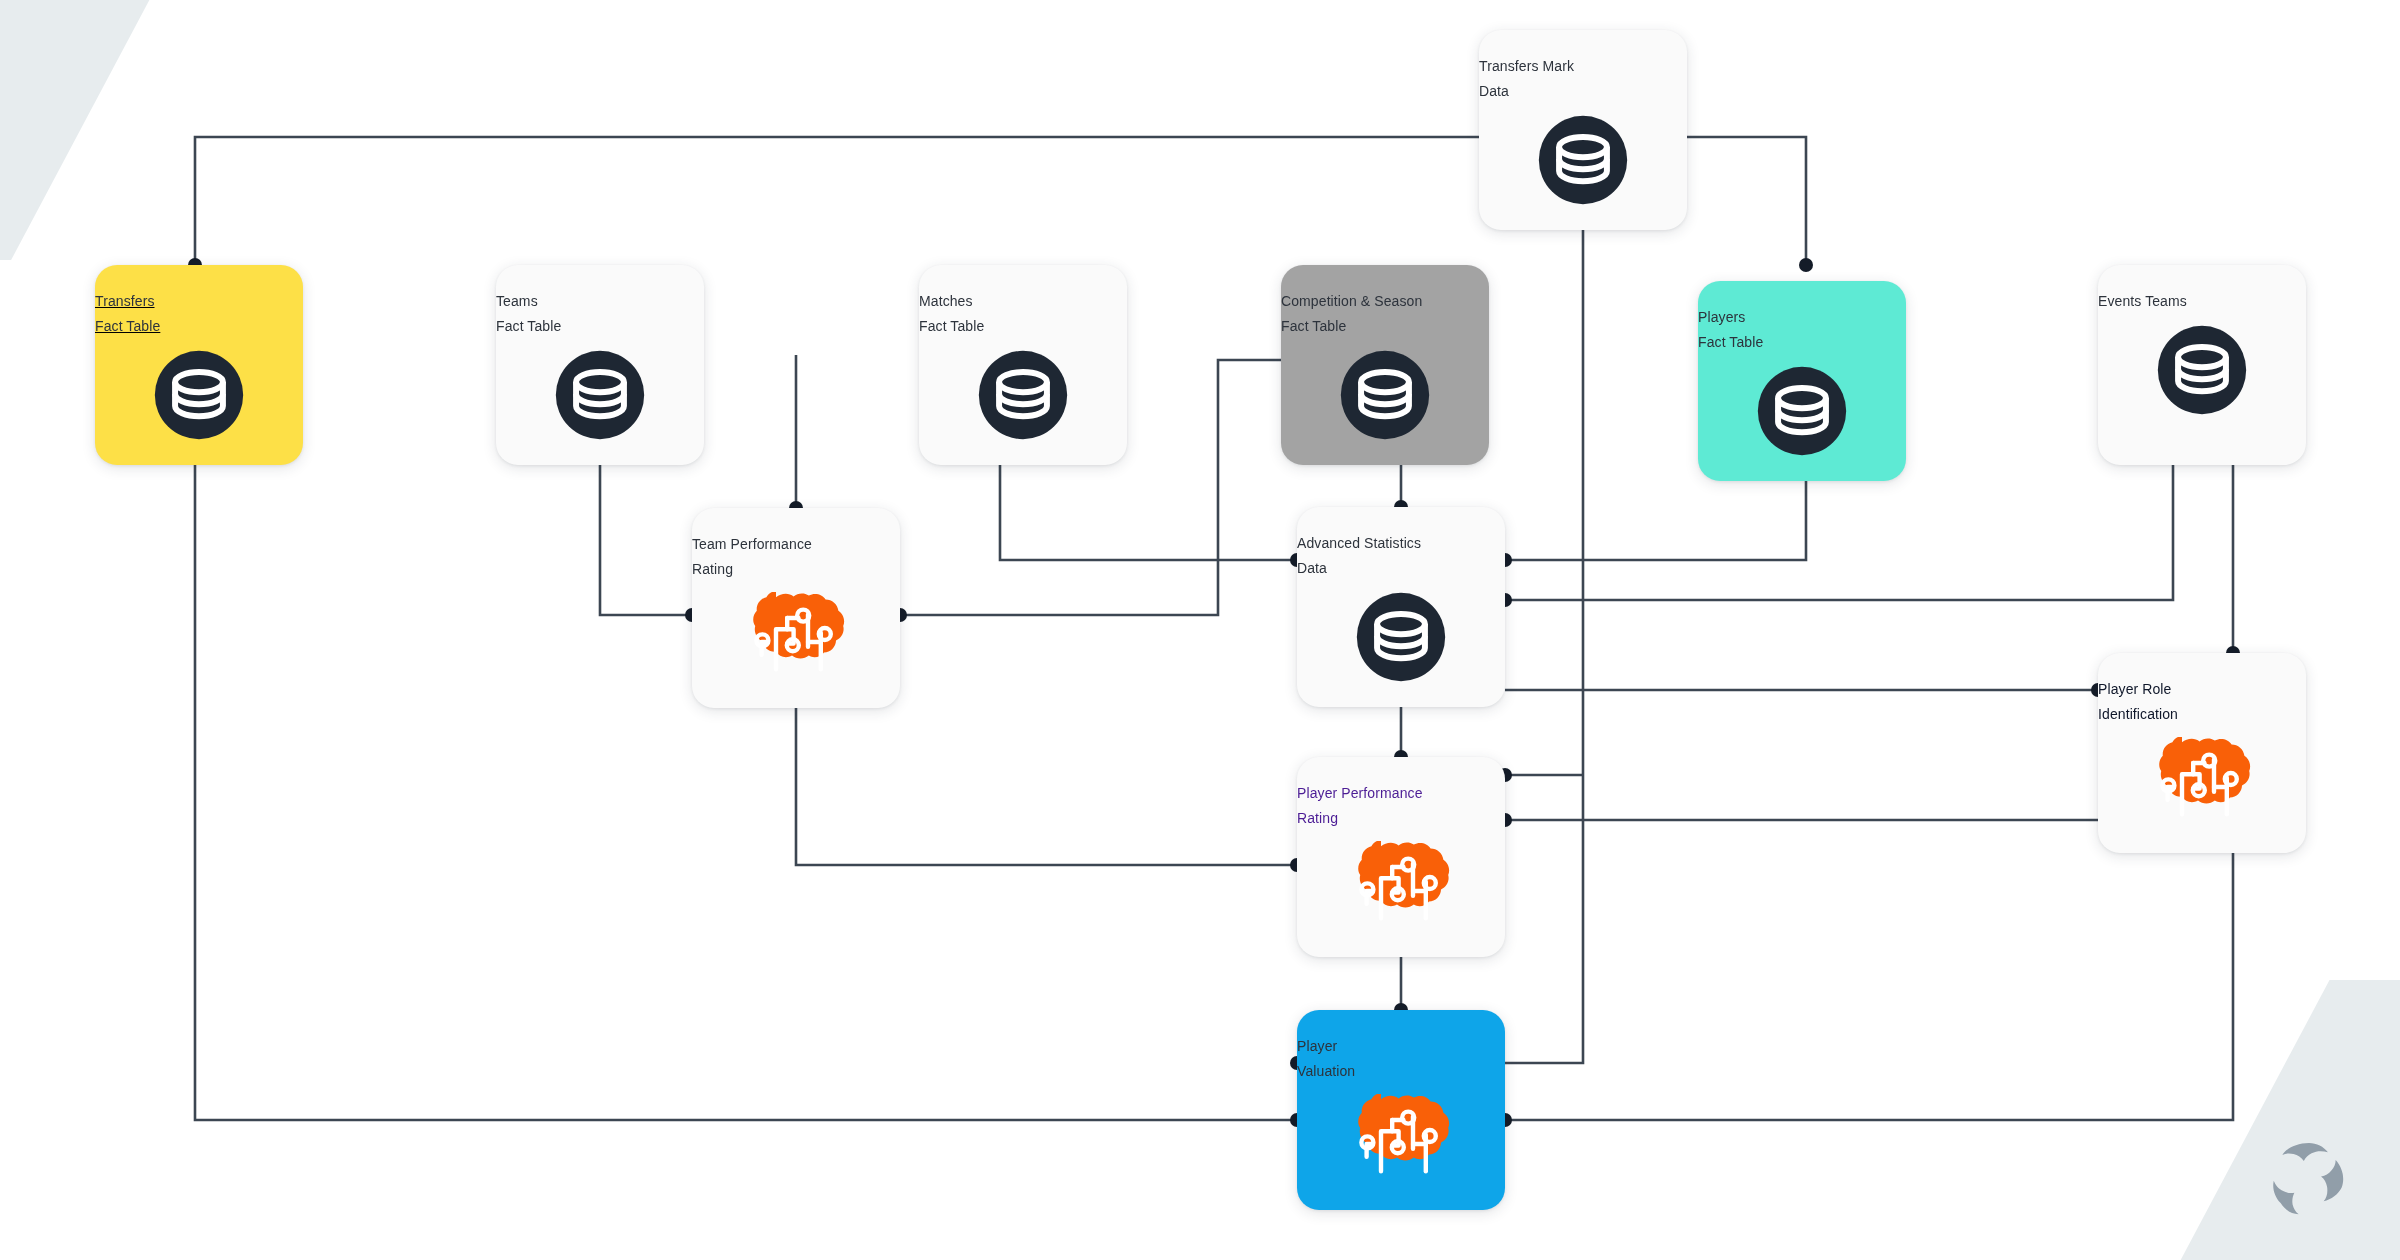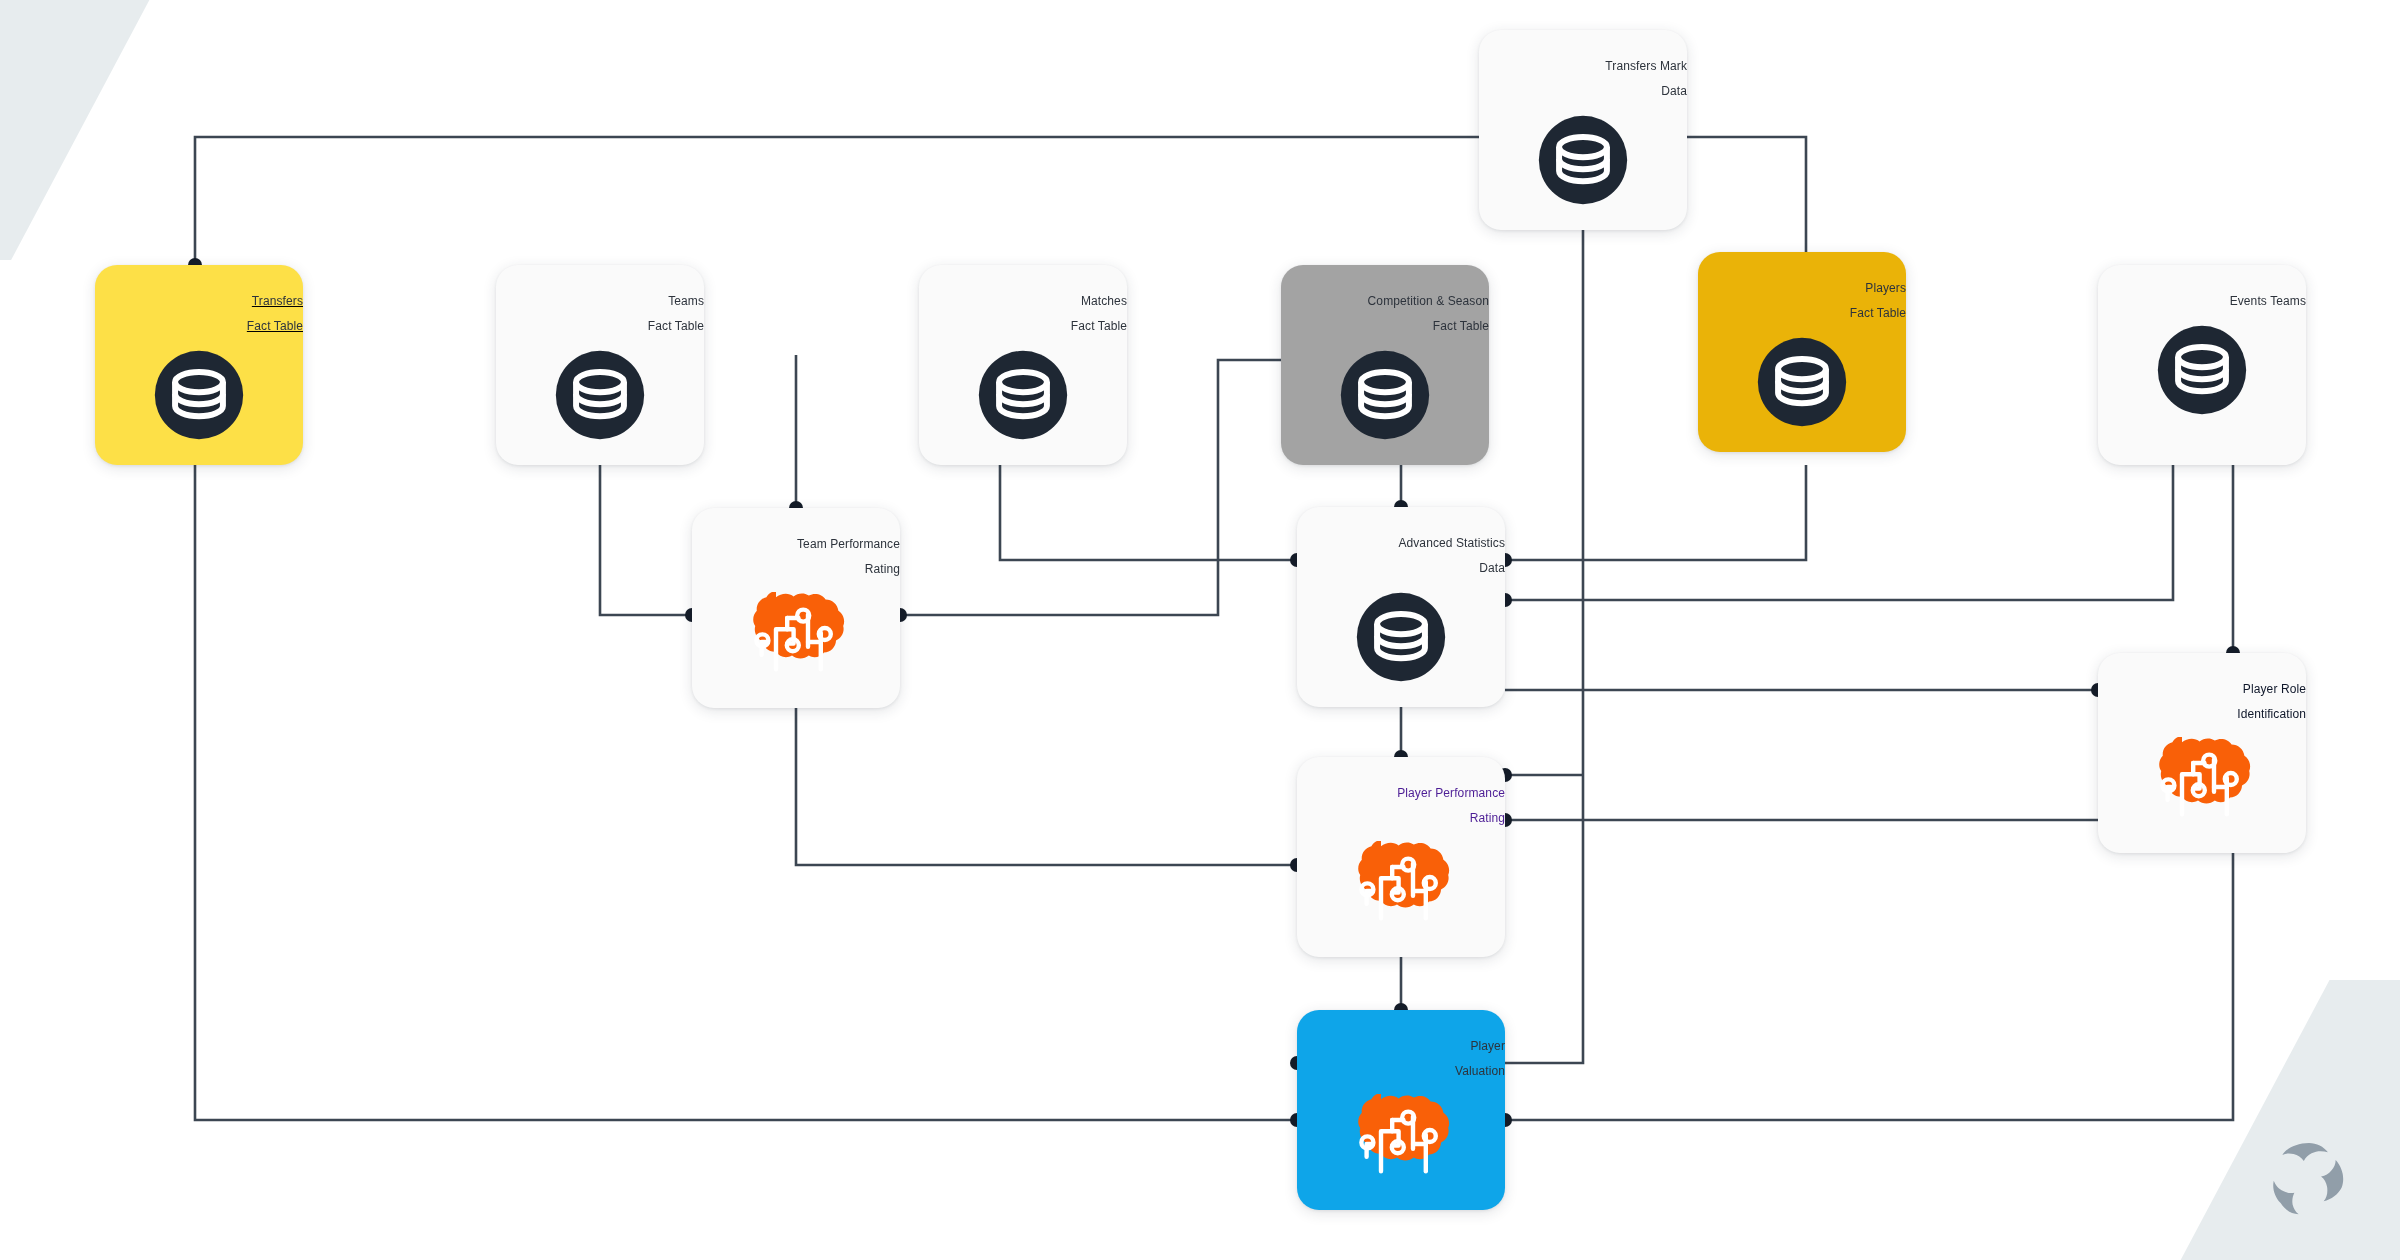--- a/index.html
+++ b/index.html
@@ -61,24 +61,24 @@
     border-radius: 22px;
     box-shadow: 0 3px 14px rgba(40,50,65,0.13), 0 1px 3px rgba(40,50,65,0.09);
     display: flex;
     flex-direction: column;
     align-items: center;
     justify-content: flex-start;
     box-sizing: border-box;
     padding-top: 24px;
   }
   .node-label {
-    font-size: 12px;
+    font-size: 14px;
     line-height: 25px;
     color: #2d333c;
-    text-align: right;
+    text-align: left;
     width: 100%;
     letter-spacing: .1px;
     white-space: pre-line;
     font-family: "Liberation Sans", sans-serif;
   }
   .node-icon {
     margin-top: 10px;
     display: block;
   }
   .node-icon svg { display: block; }
@@ -193,21 +193,21 @@
           <svg width="92" height="92" viewBox="0 0 100 100">
             <circle cx="50" cy="50" r="48" fill="#1e2733"></circle>
             <g fill="none" stroke="#ffffff" stroke-width="6.5">
               <ellipse cx="50" cy="36" rx="26" ry="11"></ellipse>
               <path d="M24 36 v26 a26 11 0 0 0 52 0 v-26"></path>
               <path d="M24 49 a26 11 0 0 0 52 0"></path>
             </g>
           </svg>
         </div>
       </div>
-      <div class="node" style="left: 1698px; top: 252px; width: 208px; height: 200px; background: #eab308;">
+      <div class="node" style="left: 1698px; top: 281px; width: 208px; height: 200px; background: #5eead4;">
         <div class="node-label" style="color: rgb(45, 51, 60);">Players
 Fact Table</div>
         <div class="node-icon">
           <svg width="92" height="92" viewBox="0 0 100 100">
             <circle cx="50" cy="50" r="48" fill="#1e2733"></circle>
             <g fill="none" stroke="#ffffff" stroke-width="6.5">
               <ellipse cx="50" cy="36" rx="26" ry="11"></ellipse>
               <path d="M24 36 v26 a26 11 0 0 0 52 0 v-26"></path>
               <path d="M24 49 a26 11 0 0 0 52 0"></path>
             </g>

